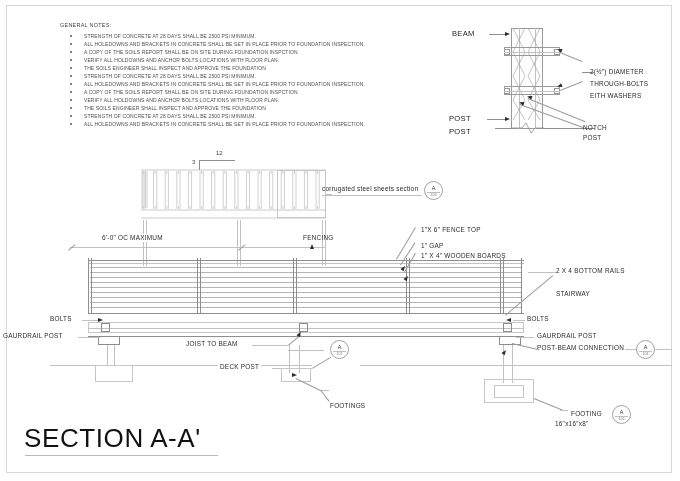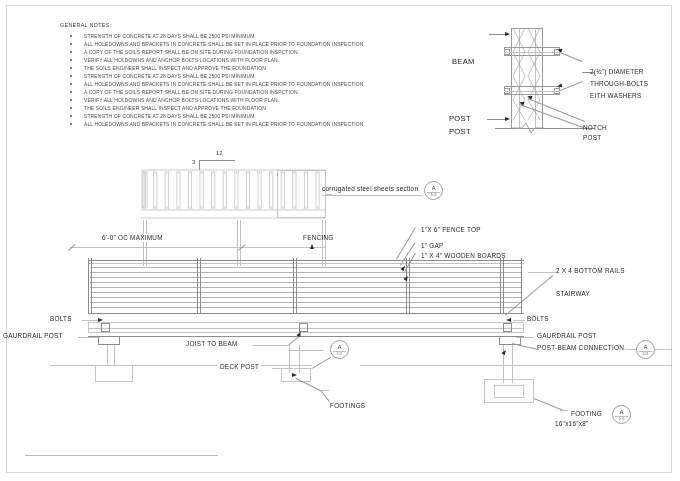--- a/index.html
+++ b/index.html
@@ -116,21 +116,21 @@
     <div class="box" style="left:504px;top:87.5px;width:6px;height:6px;"></div>
     <div class="box" style="left:554px;top:87.5px;width:6px;height:6px;"></div>
     <div class="ln h lt" style="left:504px;top:90.5px;width:56px;"></div>
 
     <div class="ln h" style="left:495px;top:128px;width:16px;"></div>
     <svg style="position:absolute;left:511px;top:122px;" width="33" height="13">
       <polyline points="0,6 11,6 15,1 20,11 24,6 33,6" fill="none" stroke="#8e8e8e" stroke-width="0.8"></polyline>
     </svg>
     <div class="ln h" style="left:543px;top:128px;width:52px;"></div>
 
-    <div class="lbl-b" style="left:452px;top:29px;margin-top:28px;">BEAM</div>
+    <div class="lbl-b" style="left:452px;top:29px;">BEAM</div>
     <div class="ln h" style="left:489px;top:34px;width:17px;"></div>
     <div class="arw r" style="left:505px;top:31.6px;"></div>
 
     <div class="lbl-b" style="left:449px;top:114px;">POST</div>
     <div class="lbl-b" style="left:449px;top:127px;">POST</div>
     <div class="ln h" style="left:487px;top:119px;width:19px;"></div>
     <div class="arw r" style="left:505px;top:116.6px;"></div>
 
     <div class="lead" style="left:560px;top:52px;width:24px;transform:rotate(22deg);"></div>
     <div class="lead" style="left:560px;top:90px;width:24px;transform:rotate(-22deg);"></div>
@@ -328,14 +328,15 @@
   <div class="ln h lt" style="left:560px;top:410px;width:8px;"></div>
 
   <div class="lbl" style="left:571px;top:410px;">FOOTING</div>
   <div class="lbl" style="left:555px;top:420px;">16"x16"x8"</div>
   <div class="bub" style="left:612px;top:405px;">
     <div class="a">A</div>
     <div class="div"></div>
     <div class="s">106</div>
   </div>
 
+  <div id="title">SECTION A-A'</div>
   <div id="title-rule"></div>
 </div>
 
 </body></html>

